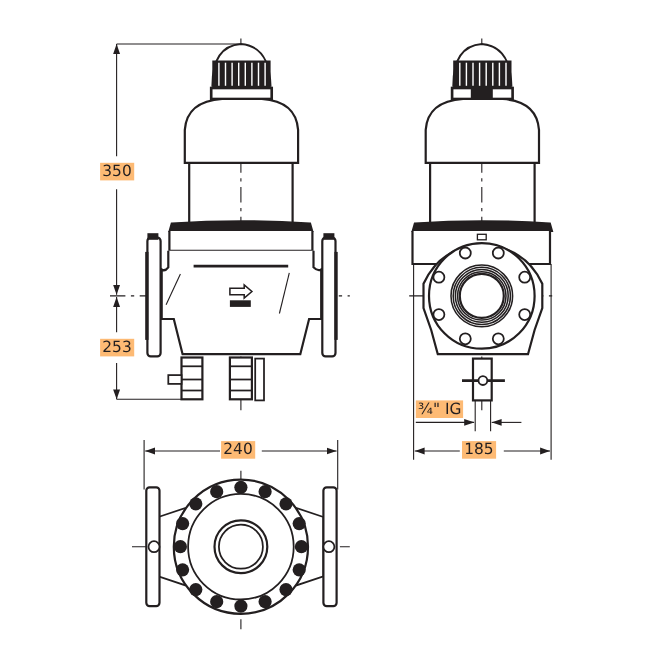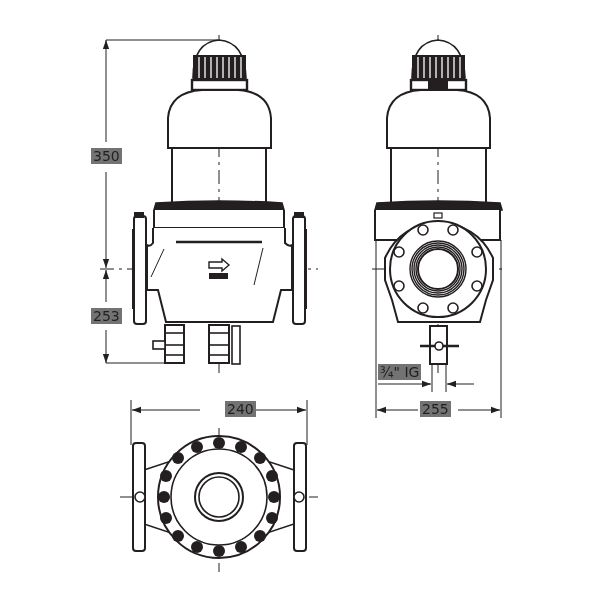--- a/index.html
+++ b/index.html
@@ -1,18 +1,18 @@
 <!DOCTYPE html>
 <html><head>
 <meta charset="utf-8">
 <style>
   html,body{margin:0;padding:0;background:#ffffff;}
   #canvas{position:relative;width:600px;height:600px;overflow:hidden;background:#fff;}
   svg{position:absolute;left:0;top:0;}
-  .lbl{position:absolute;font-family:"DejaVu Sans","Liberation Sans",sans-serif;font-size:14px;color:#231f20;background:#737373;line-height:16px;padding:0 2px;}
+  .lbl{position:absolute;font-family:"DejaVu Sans","Liberation Sans",sans-serif;font-size:14px;color:#231f20;background:#fdba74;line-height:16px;padding:0 2px;}
 </style>
 </head>
 <body>
 
 <div id="canvas">
 <svg width="600" height="600" viewBox="0 0 600 600" fill="none" stroke="#231f20" stroke-width="1.6">
   <defs>
     <marker id="arr" viewBox="0 0 10 10" refX="10" refY="5" markerWidth="9" markerHeight="9" orient="auto-start-reverse">
       <path d="M0,1.5 L10,5 L0,8.5 z" fill="#231f20" stroke="none"></path>
     </marker>
@@ -177,16 +177,16 @@
       <circle cx="164" cy="497" r="6"></circle>
           <circle cx="166" cy="476" r="6"></circle>
           <circle cx="178" cy="458" r="6"></circle>
       <circle cx="197" cy="447" r="6"></circle>
     </g>
   </g>
 </svg>
 
   <div class="lbl" style="left:91px;top:148px;">350</div>
   <div class="lbl" style="left:91px;top:308px;">253</div>
-  <div class="lbl" style="left:201px;top:401px;margin-left:24px;">240</div>
-  <div class="lbl" style="left:420px;top:401px;">255</div>
+  <div class="lbl" style="left:201px;top:401px;">240</div>
+  <div class="lbl" style="left:420px;top:401px;">185</div>
   <div class="lbl" style="left:378px;top:364px;">¾" IG</div>
 </div>
 
 </body></html>

